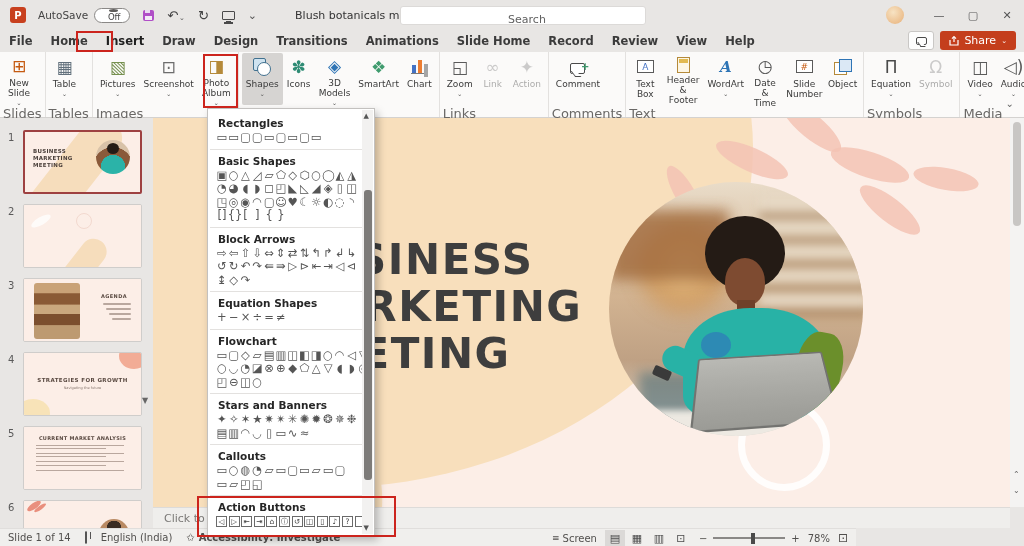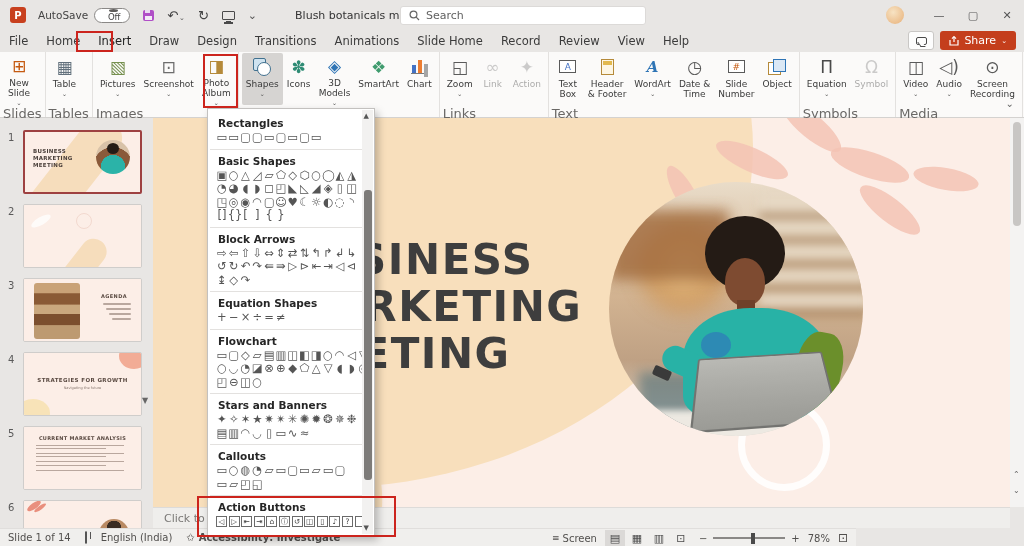--- a/index.html
+++ b/index.html
@@ -18,28 +18,28 @@
   .floppy { width:11px; height:11px; background:#b04fc7; border-radius:2px; position:relative; }
   .floppy::before { content:""; position:absolute; left:2px; top:0; width:5px; height:3px; background:#eadcf0; }
   .floppy::after { content:""; position:absolute; left:2px; bottom:1px; width:7px; height:4px; background:#f3eaf7; }
   .qat-glyph { font-size:13px; line-height:13px; color:#444; }
   .undo-wrap { display:flex; align-items:flex-end; gap:1px; }
   .tiny-caret { font-size:7px; color:#555; }
   .monitor { width:13px; height:9px; border:1.3px solid #4a4a4a; border-radius:1px; position:relative; }
   .monitor::after { content:""; position:absolute; left:3px; bottom:-4px; width:5px; height:2px; background:#4a4a4a; box-shadow:-2px 1px 0 0 #4a4a4a, 2px 1px 0 0 #4a4a4a; }
   .qat-overflow { font-size:11px; color:#555; }
   #doc-title { margin-left:38px; font-size:11px; color:#333; white-space:nowrap; }
-  #search-box { position:absolute; left:400px; top:6px; width:246px; height:19px; background:#fff; border:1px solid #dcdad8; border-radius:3px; display:flex; align-items:center; gap:6px; padding-left:8px; color:#616161; font-size:11px; }
+  #search-box { position:absolute; left:400px; top:6px; width:246px; height:19px; background:#fff; border:1px solid #dcdad8; border-radius:3px; display:flex; align-items:center; gap:6px; padding-left:8px; color:#616161; font-size:11px;flex-direction:column; }
   #titlebar-right { position:absolute; right:0; top:0; height:30px; display:flex; align-items:center; gap:0; }
   .avatar { width:18px; height:18px; border-radius:50%; background:radial-gradient(circle at 40% 35%, #f7e3c3, #ecbf8e 70%, #e2a96f); border:1px solid #d8b astounding?; margin-right:18px; }
   .win-btn { width:34px; height:30px; display:flex; align-items:center; justify-content:center; color:#555; font-size:11px; }
 
   
   #tabrow { position:absolute; left:0; top:30px; width:1024px; height:22px; background:#e8e6e4; display:flex; align-items:center; }
-  .tab { padding:3px 9px; font-size:11.5px; color:#3b3b3b; white-space:nowrap; }
+  .tab { padding:3px 9px; font-size:11.5px; color:#3b3b3b; white-space:nowrap;font-weight:bold; }
   .tab.active { color:#1f1f1f; }
   #tabrow-right { position:absolute; right:8px; top:31px; display:flex; align-items:center; gap:6px; }
   .comment-btn { width:26px; height:19px; background:#fdfdfd; border:1px solid #c9c7c5; border-radius:3px; display:flex; align-items:center; justify-content:center; }
   .bubble { width:11px; height:8px; border:1.2px solid #4a4a4a; border-radius:2px; position:relative; }
   .bubble::after { content:""; position:absolute; left:2px; bottom:-3px; width:4px; height:4px; background:inherit; border-left:1.2px solid #4a4a4a; border-bottom:1.2px solid #4a4a4a; transform:skewX(35deg); background:#fdfdfd; }
   .share-btn { height:19px; background:#c43e1c; color:#fff; border-radius:3px; display:flex; align-items:center; gap:5px; padding:0 9px; font-size:11px; }
 
   
   #ribbon { position:absolute; left:0; top:52px; width:1024px; height:66px; background:#fbfaf9; border-bottom:1px solid #d4d2d0; display:flex; }
   .rgroup { display:flex; flex-direction:column; padding:1px 3px 0 3px; border-right:1px solid #e3e1df; }
@@ -315,20 +315,31 @@
             <span class="ricon" style="color: rgb(138, 138, 138);">✦</span>
             <span class="rlabel">Action</span>
           </div>
         </div>
         <div class="rgname">Links</div>
       </div>
       <div class="rgroup">
         <div class="rbuttons">
           <div class="rbtn">
             <span class="ricon">
+              <span class="i-comment"></span>
+            </span>
+            <span class="rlabel">Comment</span>
+          </div>
+        </div>
+        <div class="rgname">Comments</div>
+      </div>
+      <div class="rgroup">
+        <div class="rbuttons">
+          <div class="rbtn">
+            <span class="ricon">
               <span class="i-textbox">A</span>
             </span>
             <span class="rlabel">Text
 Box</span>
           </div>
           <div class="rbtn">
             <span class="ricon">
               <span class="i-hf"></span>
             </span>
             <span class="rlabel">Header

